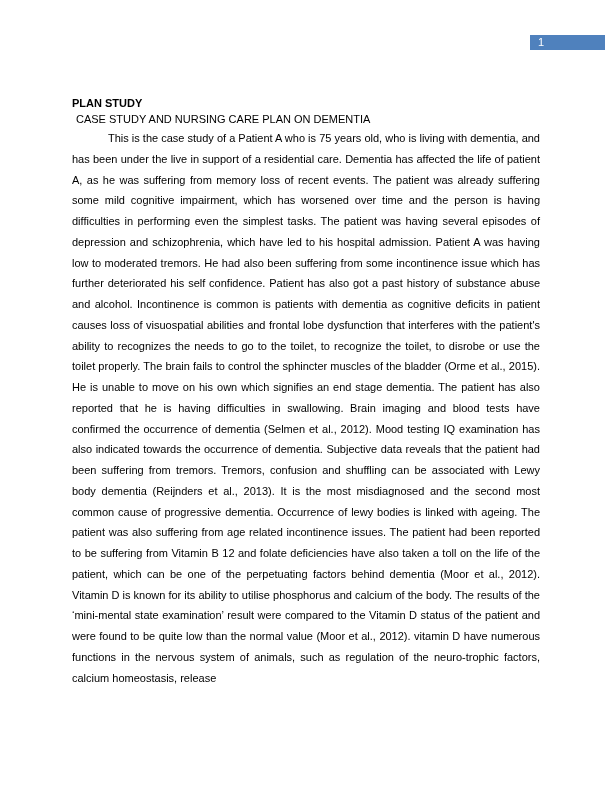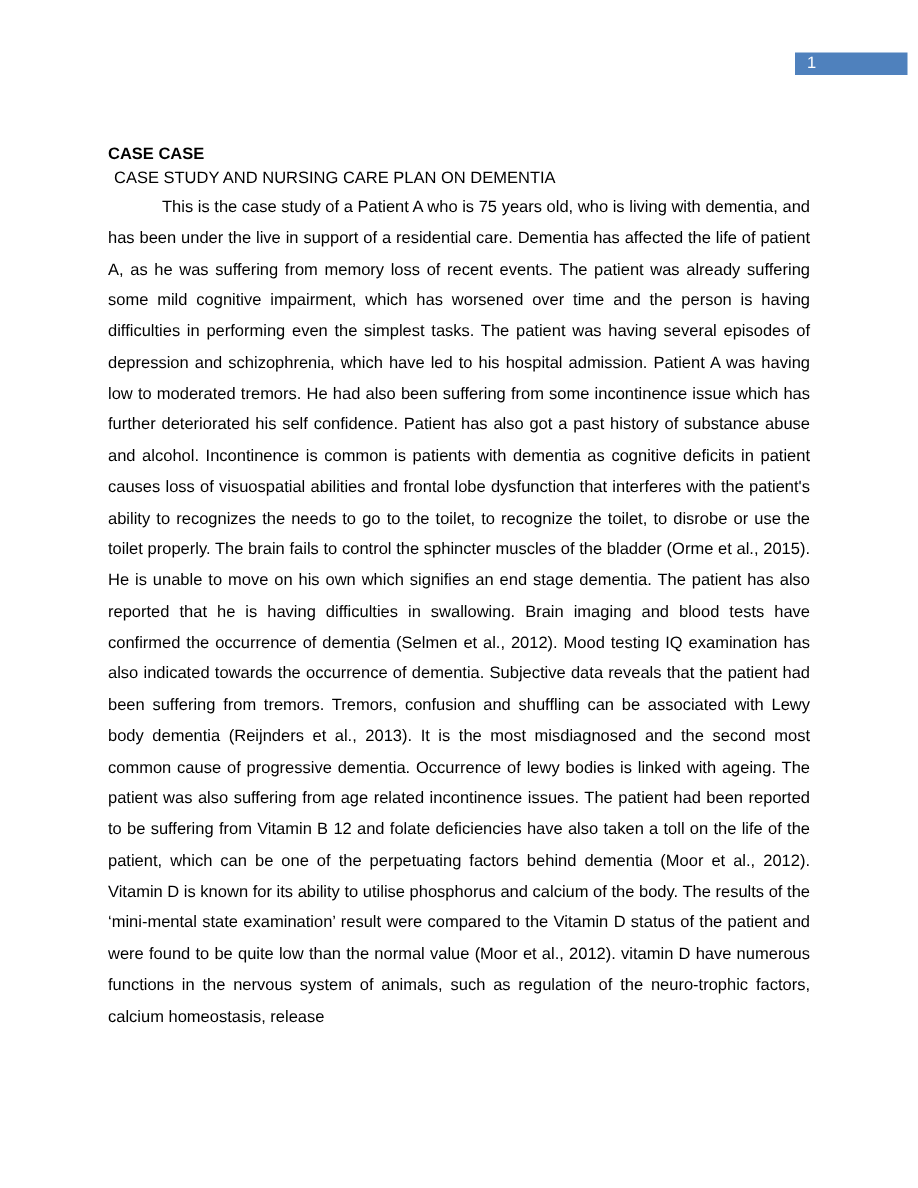--- a/index.html
+++ b/index.html
@@ -60,17 +60,17 @@
       z-index: 1;
     }
   </style>
 </head>
 <body>
 
 <div class="page-number-box">
   <span>1</span>
 </div>
 
-<h1 class="heading">CASE CASE</h1>
+<h1 class="heading">PLAN STUDY</h1>
 
 <div class="subtitle">CASE STUDY AND NURSING CARE PLAN ON DEMENTIA</div>
 
 <p class="body-text">This is the case study of a Patient A who is 75 years old, who is living with dementia, and has been under the live in support of a residential care. Dementia has affected the life of patient A, as he was suffering from memory loss of recent events. The patient was already suffering some mild cognitive impairment, which has worsened over time and the person is having difficulties in performing even the simplest tasks. The patient was having several episodes of depression and schizophrenia, which have led to his hospital admission.  Patient A was having low to moderated tremors. He had also been suffering from some incontinence issue which has further deteriorated his self confidence. Patient has also got a past history of substance abuse and alcohol. Incontinence is common is patients with dementia as cognitive deficits in patient causes loss of visuospatial abilities and frontal lobe dysfunction that interferes with the patient's ability to recognizes the needs  to go to the toilet, to recognize the toilet, to disrobe or use the toilet properly.  The brain fails to control the sphincter muscles of the bladder (Orme et al., 2015). He is unable to move on his own which signifies an end stage dementia. The patient has also reported that he is having difficulties in swallowing. Brain imaging and blood tests have confirmed the occurrence of dementia (Selmen et al., 2012). Mood testing IQ examination has also indicated towards the occurrence of dementia. Subjective data reveals that the patient had been suffering from tremors. Tremors, confusion and shuffling can be associated with Lewy body dementia (Reijnders et al., 2013). It is the most misdiagnosed and the second most common cause of progressive dementia. Occurrence of lewy bodies is linked with ageing.   The patient was also suffering from age related incontinence issues. The patient had been reported to be suffering from Vitamin B 12 and folate deficiencies have also taken a toll on the life of the patient, which can be one of the perpetuating factors behind dementia (Moor et al., 2012). Vitamin D is known for its ability to utilise phosphorus and calcium of the body. The results of the ‘mini-mental state examination’ result were compared to the Vitamin D status of the patient and were found to be quite low than the normal value (Moor et al., 2012). vitamin D have numerous functions in the nervous system of animals, such as regulation of the neuro-trophic factors, calcium homeostasis, release</p>
 
 </body></html>

